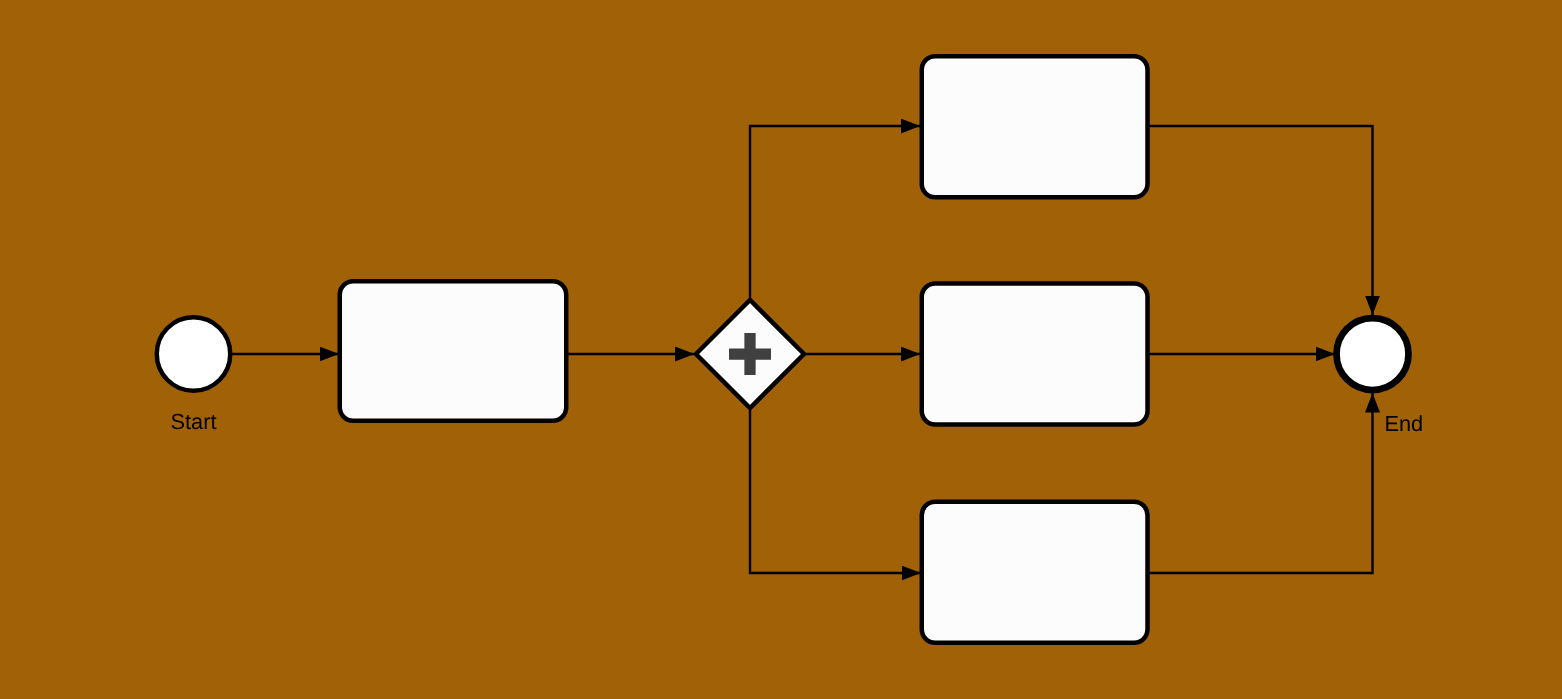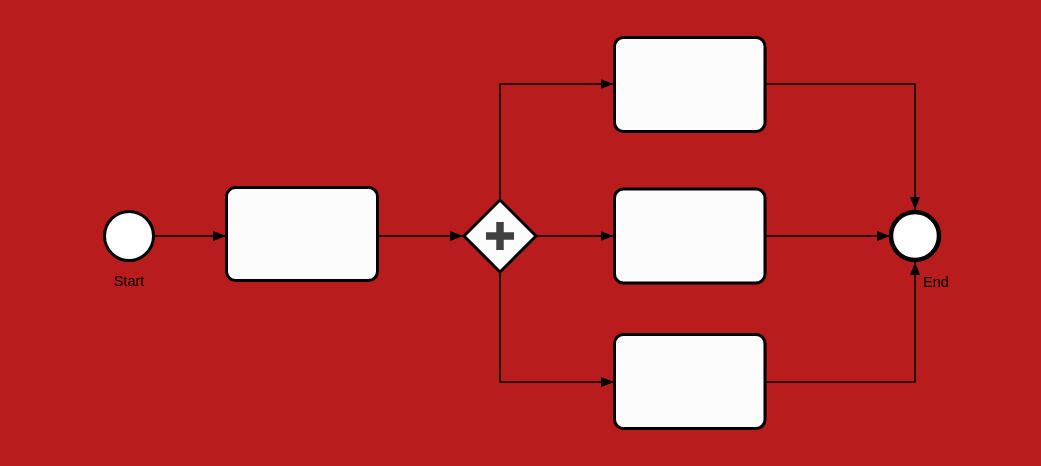--- a/index.html
+++ b/index.html
@@ -5,21 +5,21 @@
   html, body {
     margin: 0;
     padding: 0;
     background: #ffffff;
     font-family: "Liberation Sans", sans-serif;
   }
   .canvas {
     position: relative;
     width: 1041px;
     height: 466px;
-    background: #b91c1c;
+    background: #a16207;
     overflow: hidden;
   }
   svg { display: block; }
   .flow-line {
     fill: none;
     stroke: #000000;
     stroke-width: 1.6;
   }
   .task-shape {
     fill: #fcfcfc;

